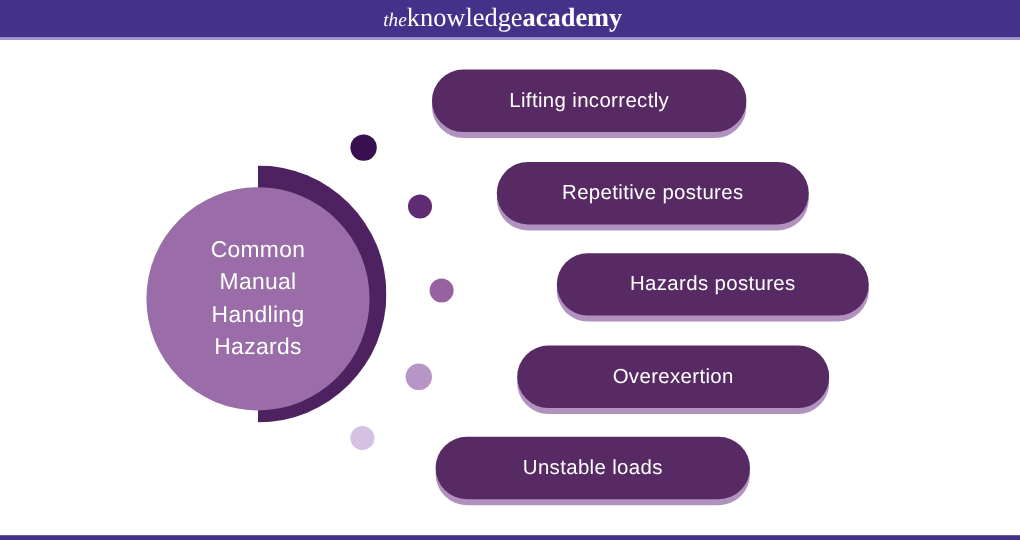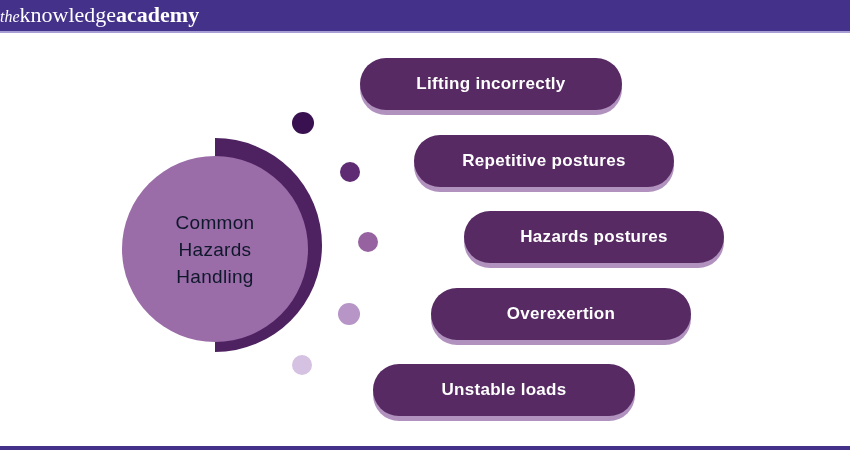--- a/index.html
+++ b/index.html
@@ -11,21 +11,21 @@
     overflow: hidden;
     font-family: "Liberation Sans", sans-serif;
   }
 
   
   .top-bar {
     position: absolute; left: 0; top: 0;
     width: 850px; height: 33px;
     background: #44318a;
     border-bottom: 2px solid #a79ed6;
-    display: flex; align-items: center; justify-content: flex-start;
+    display: flex; align-items: center; justify-content: center;
     padding-right: 12px;
   }
   .logo {
     color: #ffffff;
     font-family: "Liberation Serif", serif;
     white-space: nowrap;
     line-height: 1;
     padding-bottom: 2px;
   }
   .logo .logo-the {
@@ -56,21 +56,21 @@
   }
   .hub-circle {
     position: absolute; left: 122px; top: 156px;
     width: 186px; height: 186px;
     border-radius: 50%;
     background: #9a6ca8;
     display: flex; flex-direction: column;
     align-items: center; justify-content: center;
   }
   .hub-line {
-    color: #0f172a;
+    color: #ffffff;
     font-size: 19px;
     font-weight: 500;
     line-height: 27px;
     letter-spacing: 0.3px;
     text-align: center;
   }
 
   
   .dot { position: absolute; border-radius: 50%; }
   .dot-1 { left: 292px; top: 112px; width: 22px; height: 22px; background: #3a1150; }
@@ -84,44 +84,45 @@
     position: absolute;
     height: 52px;
     background: #572a63;
     border-radius: 26px;
     box-shadow: 0 5px 0 0 #b192bf;
     display: flex; align-items: center; justify-content: center;
   }
   .pill-label {
     color: #ffffff;
     font-size: 17px;
-    font-weight: 700;
+    font-weight: 400;
     letter-spacing: 0.3px;
     text-align: right;
   }
   .pill-1 { left: 360px; top: 58px;  width: 262px; }
   .pill-2 { left: 414px; top: 135px; width: 260px; }
   .pill-3 { left: 464px; top: 211px; width: 260px; }
   .pill-4 { left: 431px; top: 288px; width: 260px; }
-  .pill-5 { left: 373px; top: 364px; width: 262px; }
+  .pill-5 { left: 363px; top: 364px; width: 262px; }
 </style>
 </head>
 <body>
 
 <header class="top-bar">
   <div class="logo">
     <span class="logo-the">the</span><span class="logo-knowledge">knowledge</span><span class="logo-academy">academy</span>
   </div>
 </header>
 
 <div class="crescent"></div>
 <div class="hub-circle">
   <span class="hub-line">Common</span>
+  <span class="hub-line">Manual</span>
+  <span class="hub-line">Handling</span>
   <span class="hub-line">Hazards</span>
-  <span class="hub-line">Handling</span>
 </div>
 
 <div class="dot dot-1"></div>
 <div class="dot dot-2"></div>
 <div class="dot dot-3"></div>
 <div class="dot dot-4"></div>
 <div class="dot dot-5"></div>
 
 <div class="pill pill-1">
   <span class="pill-label">Lifting incorrectly</span>

